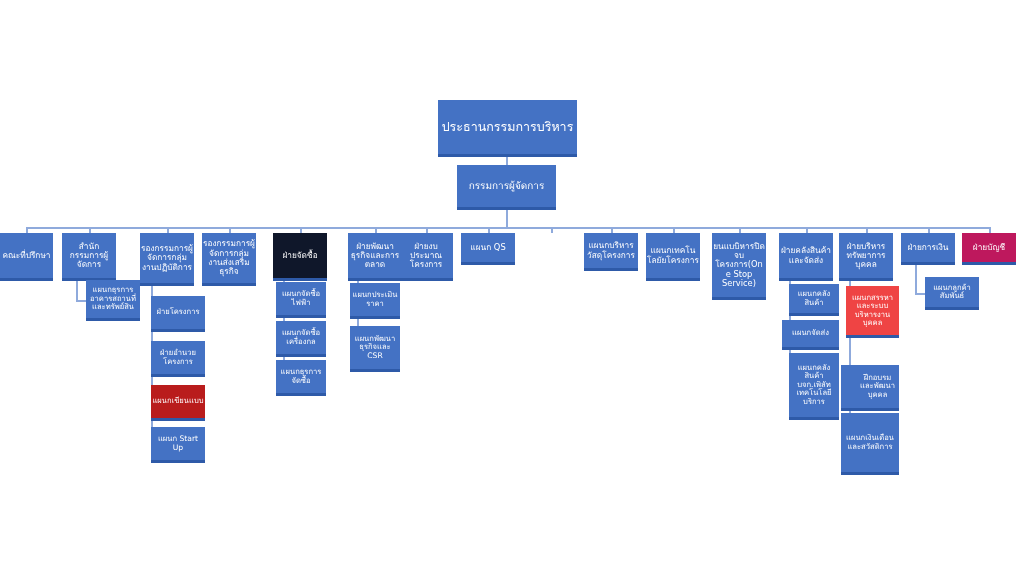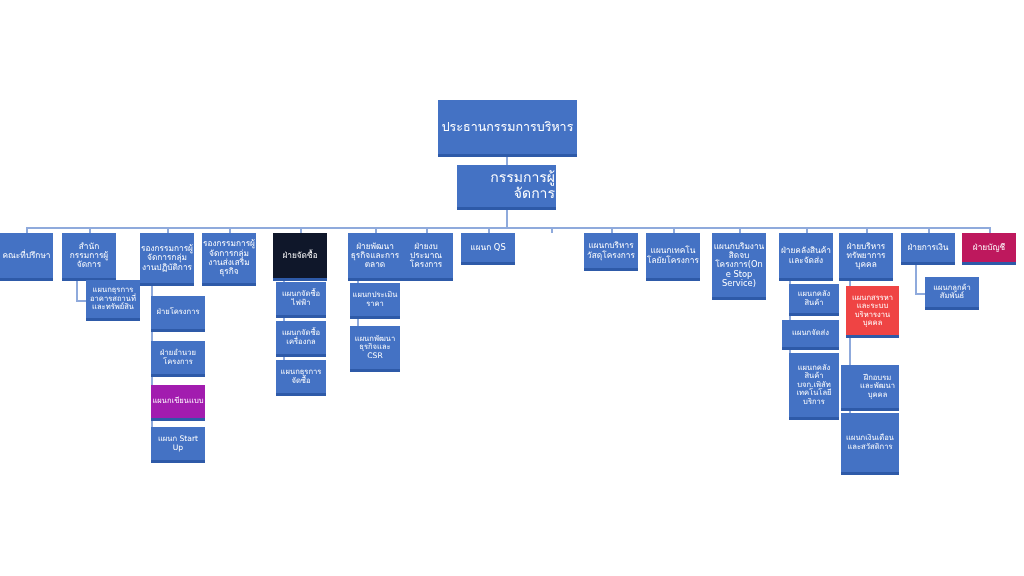--- a/index.html
+++ b/index.html
@@ -34,22 +34,21 @@
   .node .lbl {
     display: block;
     width: 100%;
     white-space: pre-line;
     word-break: break-word;
   }
   .root {
     font-size: 12.5px;
   }
   .lvl2 {
-    font-size: 14px;
-    text-align: right;
+    font-size: 10px;
   }
   .lvl3 {
     font-size: 8.3px;
   }
   .lvl4 {
     font-size: 7.6px;
   }
   .conn {
     position: absolute;
     background: #8FAADC;
@@ -129,21 +128,21 @@
 
   <div class="node lvl3" style="left: 584px; top: 233px; width: 54px; height: 38px; background: rgb(68, 114, 196); border-bottom-color: rgb(46, 90, 168); color: rgb(255, 255, 255);">
     <span class="lbl">แผนกบริหารวัสดุโครงการ</span>
   </div>
 
   <div class="node lvl3" style="left: 646px; top: 233px; width: 54px; height: 48px; background: rgb(68, 114, 196); border-bottom-color: rgb(46, 90, 168); color: rgb(255, 255, 255);">
     <span class="lbl">แผนกเทคโนโลยัยโครงการ</span>
   </div>
 
   <div class="node lvl3" style="left: 712px; top: 233px; width: 54px; height: 67px; background: rgb(68, 114, 196); border-bottom-color: rgb(46, 90, 168); color: rgb(255, 255, 255);">
-    <span class="lbl">แผนกบริมงานสิดจบโครงการ(One Stop Service)</span>
+    <span class="lbl">ยนแบบิหารปิดจบโครงการ(One Stop Service)</span>
   </div>
 
   <div class="node lvl3" style="left: 779px; top: 233px; width: 54px; height: 48px; background: rgb(68, 114, 196); border-bottom-color: rgb(46, 90, 168); color: rgb(255, 255, 255);">
     <span class="lbl">ฝ่ายคลังสินค้าและจัดส่ง</span>
   </div>
 
   <div class="node lvl3" style="left: 839px; top: 233px; width: 54px; height: 48px; background: rgb(68, 114, 196); border-bottom-color: rgb(46, 90, 168); color: rgb(255, 255, 255);">
     <span class="lbl">ฝ่ายบริหารทรัพยาการบุคคล</span>
   </div>
 
@@ -166,21 +165,21 @@
   <div class="conn h" style="left: 151px; top: 358px; width: 10px; background: rgb(143, 170, 220);"></div>
   <div class="conn h" style="left: 151px; top: 403px; width: 10px; background: rgb(143, 170, 220);"></div>
   <div class="conn h" style="left: 151px; top: 445px; width: 10px; background: rgb(143, 170, 220);"></div>
 
   <div class="node lvl4" style="left: 151px; top: 296px; width: 54px; height: 36px; background: rgb(68, 114, 196); border-bottom-color: rgb(46, 90, 168); color: rgb(255, 255, 255);">
     <span class="lbl">ฝ่ายโครงการ</span>
   </div>
   <div class="node lvl4" style="left: 151px; top: 341px; width: 54px; height: 36px; background: rgb(68, 114, 196); border-bottom-color: rgb(46, 90, 168); color: rgb(255, 255, 255);">
     <span class="lbl">ฝ่ายอำนวยโครงการ</span>
   </div>
-  <div class="node lvl4" style="left: 151px; top: 385px; width: 54px; height: 36px; background: #a21caf; border-bottom-color: rgb(46, 90, 168); color: rgb(255, 255, 255);">
+  <div class="node lvl4" style="left: 151px; top: 385px; width: 54px; height: 36px; background: #b91c1c; border-bottom-color: rgb(46, 90, 168); color: rgb(255, 255, 255);">
     <span class="lbl">แผนกเขียนแบบ</span>
   </div>
   <div class="node lvl4" style="left: 151px; top: 427px; width: 54px; height: 36px; background: rgb(68, 114, 196); border-bottom-color: rgb(46, 90, 168); color: rgb(255, 255, 255); align-items: center;">
     <span class="lbl">แผนก Start Up</span>
   </div>
 
   <div class="conn v" style="left: 283px; top: 281px; height: 110px; background: rgb(143, 170, 220);"></div>
   <div class="conn h" style="left: 283px; top: 300px; width: 10px; background: rgb(143, 170, 220);"></div>
   <div class="conn h" style="left: 283px; top: 339px; width: 10px; background: rgb(143, 170, 220);"></div>
   <div class="conn h" style="left: 283px; top: 390px; width: 10px; background: rgb(143, 170, 220);"></div>

